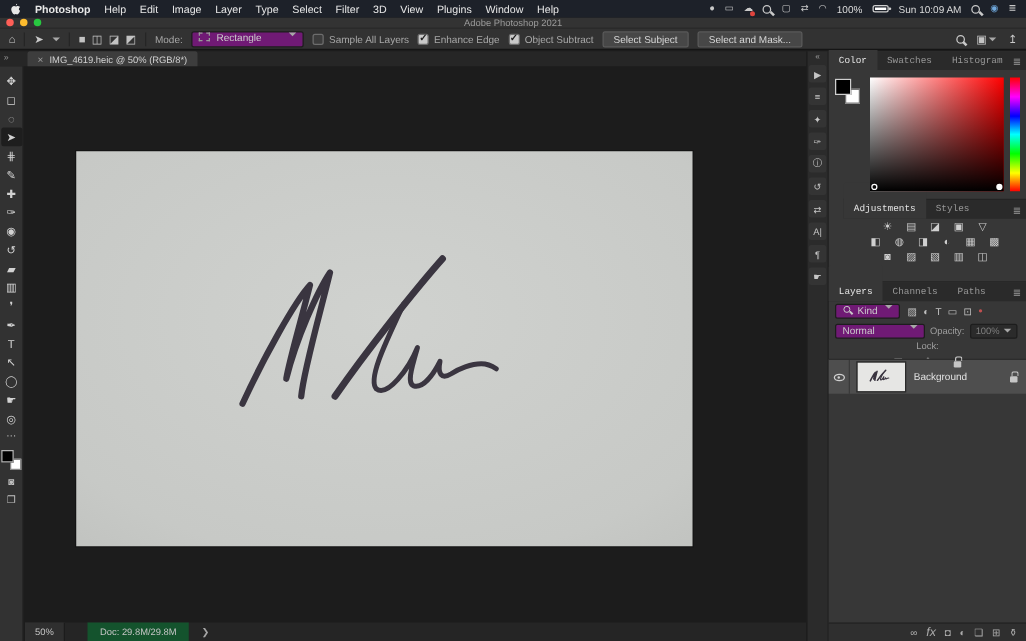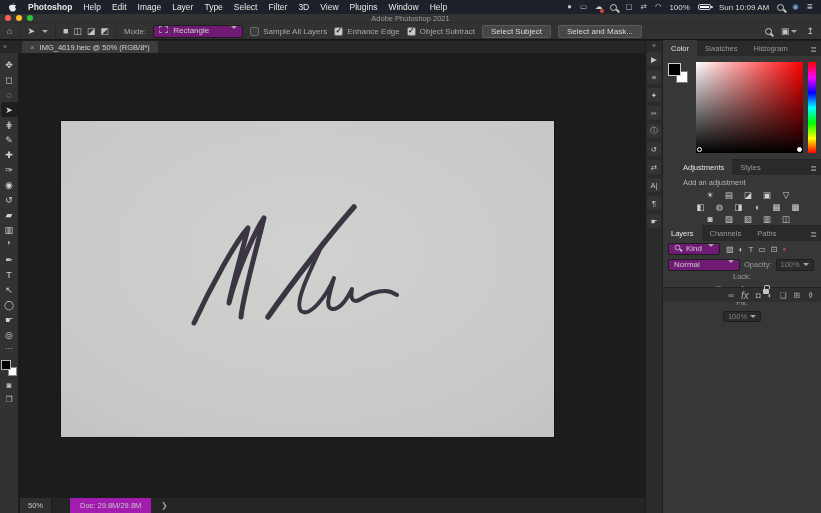--- a/index.html
+++ b/index.html
@@ -69,30 +69,30 @@
   
   .canvas { position:absolute; left:20px; top:53px; width:625px; height:445px; background:#1c1c1c; z-index:1; }
   .paper { position:absolute; left:41px; top:68px; width:493px; height:316px;
     background:radial-gradient(125% 125% at 50% 42%, #d0d2cf 0%, #c7c9c6 50%, #b5b7b4 85%, #a2a4a1 100%);
     box-shadow:0 0 0 1px #141414; }
   .paper svg { position:absolute; inset:0; }
   
   .statusbar { position:absolute; left:20px; top:498px; width:625px; height:15px; background:#252525;
     display:flex; align-items:center; font-size:7.5px; color:#c6c6c6; z-index:25;}
   .zoomfield { background:#2f2f2f; height:15px; display:flex; align-items:center; padding:0 8px; border-right:1px solid #1c1c1c;}
-  .docfield { background:#a21caf; height:15px; display:flex; align-items:center; padding:0 10px; margin-left:18px; }
+  .docfield { background:#14532d; height:15px; display:flex; align-items:center; padding:0 10px; margin-left:18px; }
   .statchev { margin-left:10px; color:#a5a5a5; }
   
   .dock { position:absolute; left:645px; top:41px; width:176px; height:472px; display:flex; z-index:26; }
   .strip { width:17px; background:#2b2b2b; border-left:1px solid #1b1b1b; display:flex; flex-direction:column; align-items:center; padding-top:1px;}
   .strip .expandR { font-size:6.5px; color:#9a9a9a; margin-bottom:3px;}
   .strip .picon { width:14px; height:14px; margin-bottom:4px; background:#343434; border-radius:2px; display:flex; align-items:center; justify-content:center; font-size:7.5px; color:#c5c5c5; }
   .panels { width:159px; display:flex; flex-direction:column; background:#373737; border-left:1px solid #1f1f1f;}
   .ptabs { height:15px; background:#2a2a2a; display:flex; align-items:flex-end; font-size:7.5px; }
-  .ptab { padding:18px 8px 3px; color:#989898; white-space:nowrap; }
+  .ptab { padding:18px 8px 3px; color:#989898; white-space:nowrap;font-family:Liberation Mono, monospace; }
   .ptab.active { background:#373737; color:#e4e4e4; border-radius:2px 2px 0 0; }
   .pmenu { margin-left:auto; margin-right:4px; color:#9a9a9a; font-size:8px; padding-bottom:2px;}
   
   .color-panel { height:118px; }
   .color-body { position:relative; height:103px; }
   .cswatches { position:absolute; left:5px; top:7px; width:20px; height:20px; }
   .cswatches .bg { position:absolute; right:0; bottom:0; width:12px; height:12px; background:#fff; border:1px solid #777; }
   .cswatches .fg { position:absolute; left:0; top:0; width:13px; height:13px; background:#000; border:1px solid #cfcfcf; }
   .gradbox { position:absolute; left:33px; top:6px; width:107px; height:91px;
     background:linear-gradient(to bottom, rgba(0,0,0,0), #000), linear-gradient(to right, #fff, #ff0000); }
@@ -353,21 +353,20 @@
           <div class="huebar"></div>
         </div>
       </div>
 
       <div class="adj-panel">
         <div class="ptabs">
           <span class="ptab active">Adjustments</span>
           <span class="ptab">Styles</span>
           <span class="pmenu">≣</span>
         </div>
-        <div class="adj-hint">Add an adjustment</div>
         <div class="adj-row">
           <span class="adj-ico">☀</span>
           <span class="adj-ico">▤</span>
           <span class="adj-ico">◪</span>
           <span class="adj-ico">▣</span>
           <span class="adj-ico">▽</span>
         </div>
         <div class="adj-row">
           <span class="adj-ico">◧</span>
           <span class="adj-ico">◍</span>
@@ -426,20 +425,38 @@
             <span>✥</span>
             <span>▭</span>
             <span class="padlock"></span>
           </span>
           <span>Fill:</span>
           <span class="valbox">
             <span>100%</span>
             <span class="chev"></span>
           </span>
         </div>
+        <div class="layerlist">
+          <div class="layeritem">
+            <span class="eyecell">
+                <span class="eye"></span>
+              </span>
+            <span class="lthumb">
+              <svg width="38" height="23" viewBox="0 0 493 316" preserveAspectRatio="none">
+                <g fill="none" stroke="#3a3540" stroke-linecap="round" stroke-linejoin="round">
+                  <path stroke-width="16" d="M133,202 C150,165 175,120 187,107 C180,135 171,165 168,182 C176,150 193,112 203,97 C195,130 182,175 180,196"></path>
+                  <path stroke-width="16" d="M207,196 C232,160 270,112 293,86"></path>
+                  <path stroke-width="13" d="M262,122 C248,152 233,182 240,190 C249,197 266,174 273,157 C268,174 264,187 271,188 C279,189 287,176 291,168 C289,178 292,183 300,178 C306,174 316,170 324,170"></path>
+                </g>
+              </svg>
+            </span>
+            <span class="lname">Background</span>
+            <span class="padlock llock"></span>
+          </div>
+        </div>
         <div class="lfooter">
           <span>∞</span>
           <span class="fx">fx</span>
           <span>◘</span>
           <span>◐</span>
           <span>❏</span>
           <span>⊞</span>
           <span>⚱</span>
         </div>
       </div>

